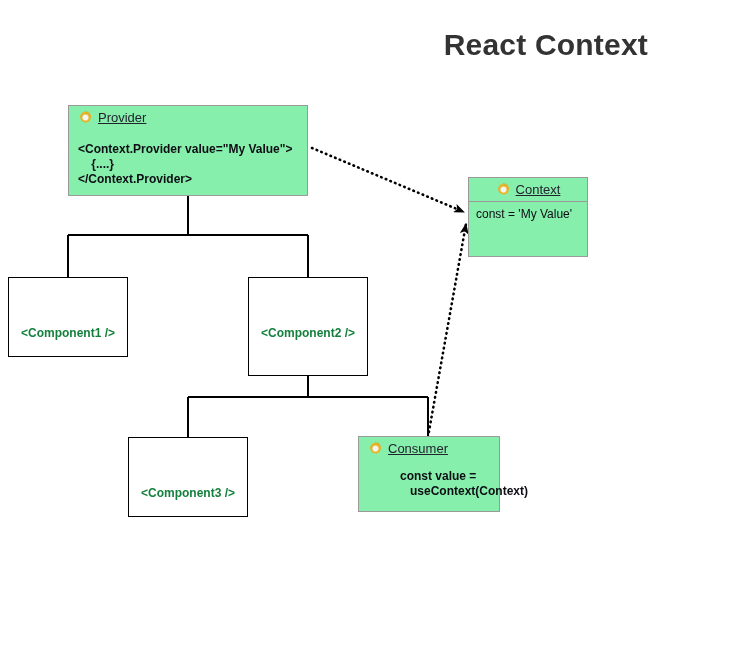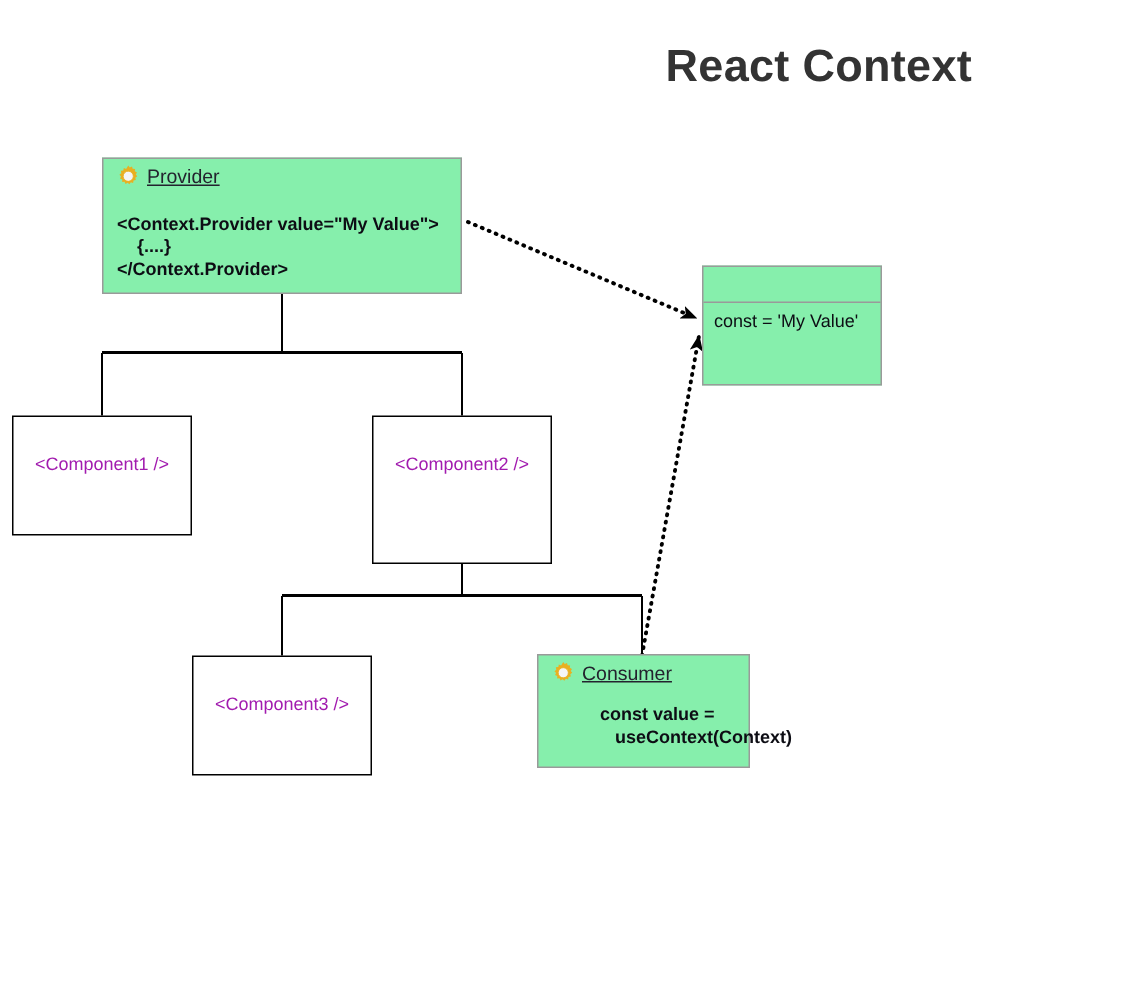--- a/index.html
+++ b/index.html
@@ -39,25 +39,26 @@
   }
   
   .comp-box {
     background: #ffffff;
     border: 1px solid #000000;
   }
   .comp-label {
     position: absolute;
     left: 0;
     right: 0;
-    top: 24px;
+    top: 48px;
     text-align: center;
     font-size: 12px;
-    color: #a21caf;
+    color: #15803d;
     white-space: nowrap;
+    font-weight: bold;
   }
   
   .ster-box {
     background: #86efac;
     border: 1px solid #9a9a9a;
   }
   .ster-header {
     position: absolute;
     left: 0;
     top: 0;
@@ -146,20 +147,30 @@
         </svg>
       </span>
       <span class="ster-title">Provider</span>
     </div>
     <div class="ster-body bold" style="top:36px;">&lt;Context.Provider value="My Value"&gt;
     {....}
 &lt;/Context.Provider&gt;</div>
   </div>
 
   <div class="node ster-box" style="left:468px; top:177px; width:120px; height:80px;">
+    <div class="ster-header">
+      <span class="gear-icon">
+        <svg viewBox="0 0 24 24" width="15" height="15">
+          <path fill="#e8b021" d="M12 0.6l1.6 2.0 2.4-1.0 0.7 2.5 2.6 0.1-0.3 2.5 2.3 1.2-1.3 2.2 1.6 2.0-2.1 1.5 0.6 2.5-2.5 0.5-0.4 2.6-2.5-0.7-1.5 2.1-1.9-1.7-2.2 1.4-1.0-2.4-2.6 0.2 0.1-2.6-2.4-1.0 1.2-2.3-1.8-1.9 2.0-1.6-0.5-2.6 2.6-0.3 0.6-2.5 2.4 0.9z"></path>
+          <circle cx="12" cy="12" r="5.4" fill="#f5f5f5"></circle>
+          <circle cx="12" cy="12" r="5.4" fill="none" stroke="#e8b021" stroke-width="0.9"></circle>
+        </svg>
+      </span>
+      <span class="ster-title">Context</span>
+    </div>
     <div class="ster-divider" style="top:23px;"></div>
     <div class="ster-body" style="top:29px; left:7px;">const = 'My Value'</div>
   </div>
 
   <div class="node ster-box" style="left:358px; top:436px; width:142px; height:76px;">
     <div class="ster-header left">
       <span class="gear-icon">
         <svg viewBox="0 0 24 24" width="15" height="15">
           <path fill="#e8b021" d="M12 0.6l1.6 2.0 2.4-1.0 0.7 2.5 2.6 0.1-0.3 2.5 2.3 1.2-1.3 2.2 1.6 2.0-2.1 1.5 0.6 2.5-2.5 0.5-0.4 2.6-2.5-0.7-1.5 2.1-1.9-1.7-2.2 1.4-1.0-2.4-2.6 0.2 0.1-2.6-2.4-1.0 1.2-2.3-1.8-1.9 2.0-1.6-0.5-2.6 2.6-0.3 0.6-2.5 2.4 0.9z"></path>
           <circle cx="12" cy="12" r="5.4" fill="#f5f5f5"></circle>

